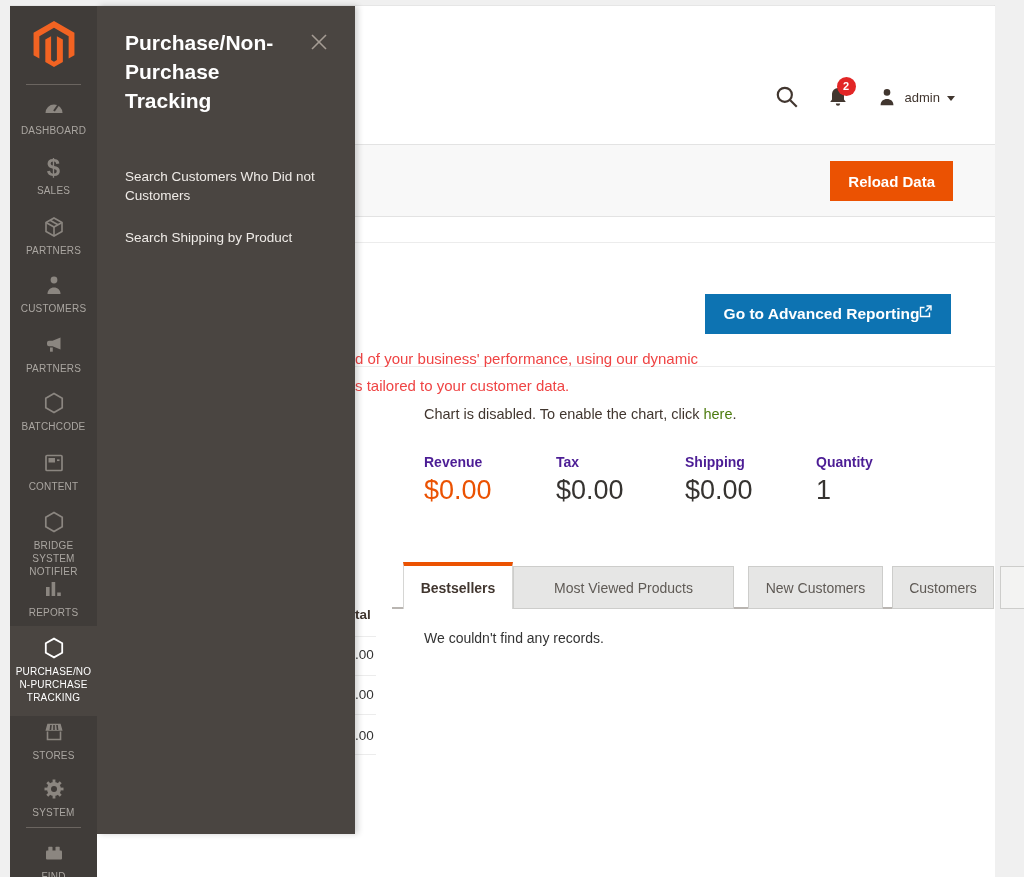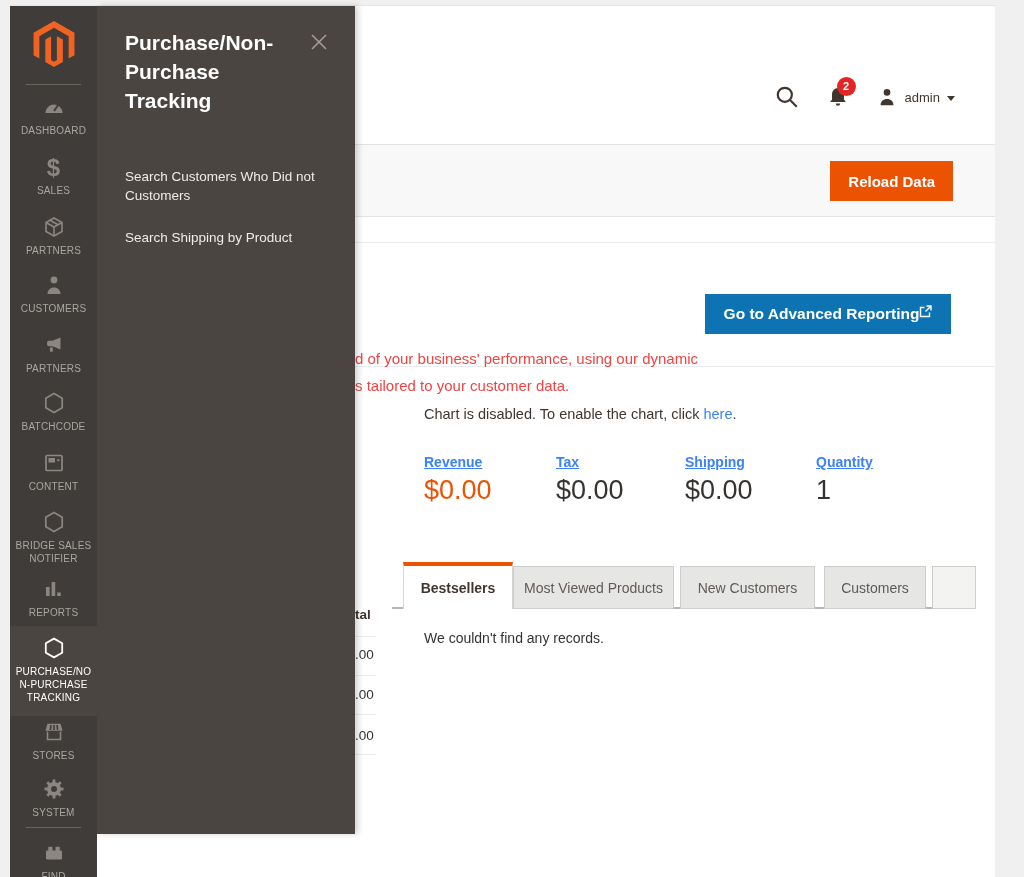--- a/index.html
+++ b/index.html
@@ -54,34 +54,34 @@
     border:none; color:#fff; font-size:15px; font-weight:bold; font-family:inherit; cursor:pointer; }
 
   .banner { position:absolute; left:0; top:236px; width:640px; height:125px;
     border-top:1px solid #ececec; border-bottom:1px solid #ececec; }
   .banner-text { position:absolute; left:0; top:58px; font-size:15px; line-height:27px; color:#ef4444;margin-top:44px; }
   .ar-btn { position:absolute; left:350px; top:51px; width:246px; height:40px; background:#0d73b2;
     border:none; color:#fff; font-size:15.5px; font-weight:bold; font-family:inherit; cursor:pointer;
     display:flex; align-items:center; justify-content:center; gap:0; }
 
   .chart-notice { position:absolute; left:69px; top:400px; font-size:14.5px; color:#41362f; }
-  .chart-notice a { color:#3b82f6; text-decoration:none; cursor:pointer; }
+  .chart-notice a { color:#4d7c0f; text-decoration:none; cursor:pointer; }
 
   .stat { position:absolute; top:448px; }
   .s1{left:69px}.s2{left:201px}.s3{left:330px}.s4{left:461px}
-  .stat .slabel { font-size:14px; font-weight:bold; color:#3b82f6;text-decoration:underline; }
+  .stat .slabel { font-size:14px; font-weight:bold; color:#4c1d95; }
   .stat .svalue { margin-top:5px; font-size:27px; color:#363330; }
   .stat.hl .svalue { color:#eb5202; }
 
   .tabs { position:absolute; left:48px; top:556px; display:flex; align-items:flex-start; z-index:2; }
   .tab { height:43px; margin-top:4px; background:#e6e6e5; border:1px solid #cdcdcb;
     font-size:14px; color:#5f5a55; display:flex; align-items:center; justify-content:center; cursor:pointer; }
   .tab.active { height:47px; margin-top:0; background:#fff; border:1px solid #d6d6d4; border-bottom:none;
     border-top:4px solid #eb5202; font-weight:bold; color:#41362f; z-index:3; }
-  .t1{width:110px}.t2{width:161px;margin-right:6px}.t3{width:135px;margin-right:9px}.t4{width:102px;margin-right:6px}
+  .t1{width:110px}.t2{width:221px;margin-right:14px}.t3{width:135px;margin-right:9px}.t4{width:102px;margin-right:6px}
   .t5{width:44px}
   .tabs-underline { position:absolute; left:37px; top:601px; width:559px; height:2px; background:#b9b5b1; z-index:1; }
   .empty-msg { position:absolute; left:69px; top:624px; font-size:14px; color:#333; }
 
   
   .bg-frag { position:absolute; left:0; font-size:13.5px; color:#333; }
   .bg-frag.hdr { font-weight:bold; color:#41362f; }
   .bg-line { position:absolute; left:0; width:21px; height:1px; background:#ececec; }
 
   svg { display:block; }
@@ -166,21 +166,21 @@
       </span>
       <span class="lbl">CONTENT</span>
     </div>
 
     <div class="nav-item n8">
       <span class="ico">
         <svg width="24" height="24" viewBox="0 0 24 24" style="margin:0 auto" fill="none" stroke="#8b8680" stroke-width="1.7">
           <polygon points="12 2.6 20.2 7.3 20.2 16.7 12 21.4 3.8 16.7 3.8 7.3"></polygon>
         </svg>
       </span>
-      <span class="lbl">BRIDGE SALES NOTIFIER</span>
+      <span class="lbl">BRIDGE SYSTEM NOTIFIER</span>
     </div>
 
     <div class="nav-item n9">
       <span class="ico">
         <svg width="24" height="24" viewBox="0 0 24 24" style="margin:0 auto" fill="#8b8680">
           <rect x="4" y="10" width="3.6" height="9"></rect>
           <rect x="9.6" y="5" width="3.6" height="14"></rect>
           <rect x="15.2" y="15.5" width="3.6" height="3.5"></rect>
         </svg>
       </span>

